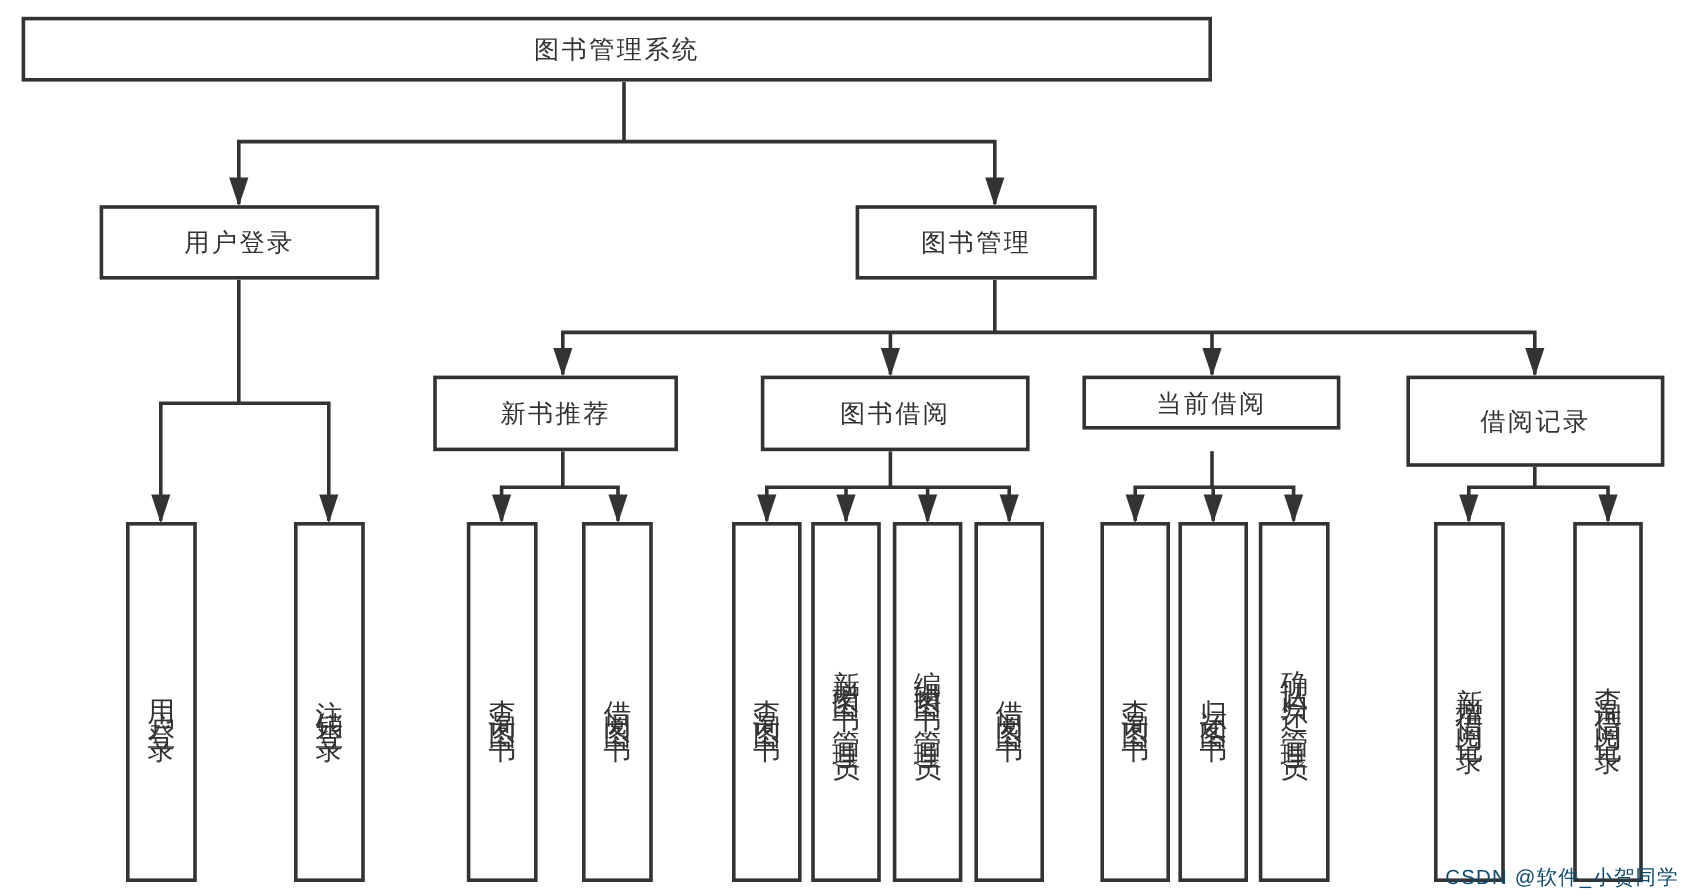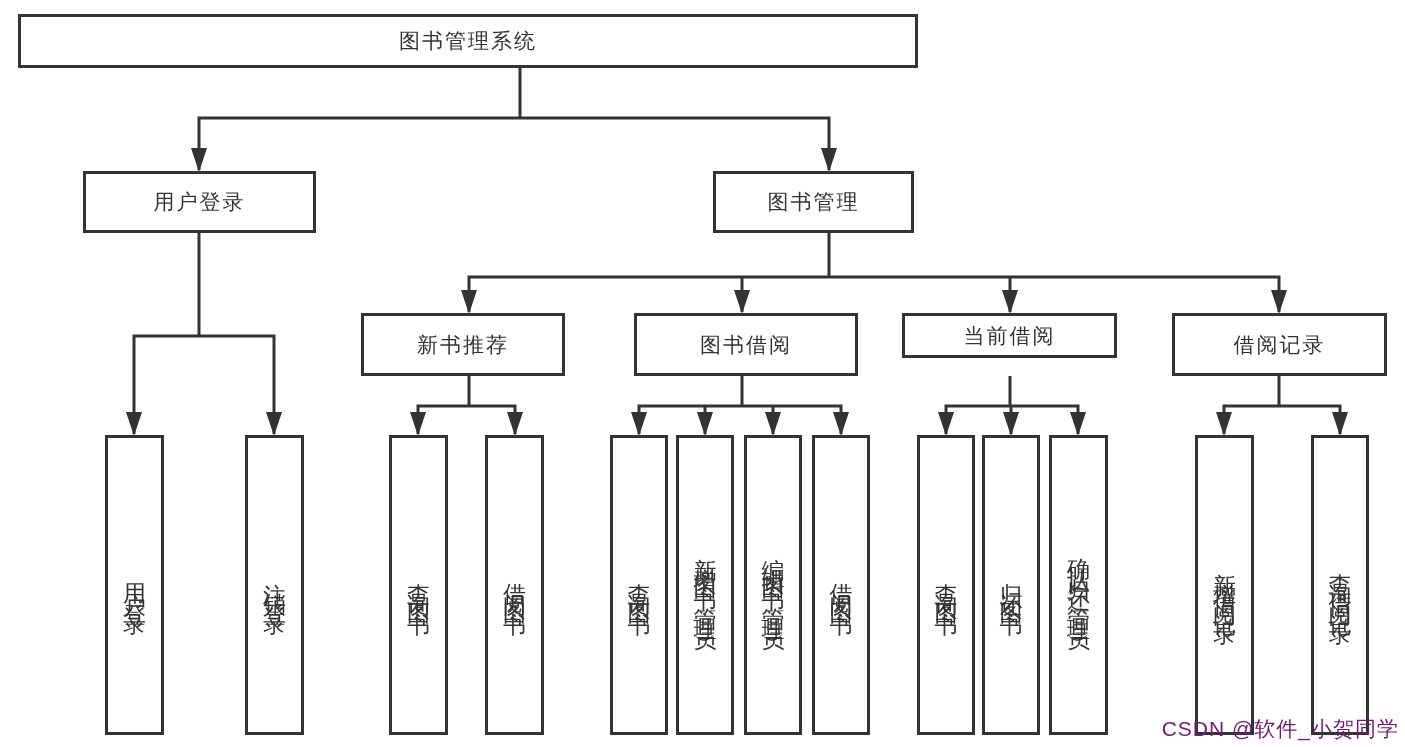--- a/index.html
+++ b/index.html
@@ -12,47 +12,47 @@
     position:absolute; box-sizing:border-box; border:3px solid #333333;
     background:#ffffff; color:#333333;
     display:flex; align-items:center; justify-content:center;
   }
   .hlabel { font-size:21px; letter-spacing:2px; white-space:nowrap; }
   .leaf span {
     writing-mode:vertical-rl; text-orientation:mixed;
     font-size:23px; letter-spacing:10px; line-height:1;
   }
   
-  .p-root { left:18px;  top:14px;  width:900px; height:54px; }
+  .p-root { left:18px;  top:14px;  width:992px; height:54px; }
   
   .p-l2a  { left:83px;  top:171px; width:233px;  height:62px; }
   .p-l2b  { left:713px; top:171px; width:201px;  height:62px; }
   
   .p-l3a  { left:361px;  top:313px; width:204px; height:63px; }
   .p-l3b  { left:634px;  top:313px; width:224px; height:63px; }
   .p-l3c  { left:902px;  top:313px; width:215px; height:45px; }
-  .p-l3d  { left:1172px; top:313px; width:215px; height:63px; }
+  .p-l3d  { left:1172px; top:313px; width:215px; height:76px; }
   
   .leaf { top:435px; height:300px; }
   .p-f1  { left:105px;  width:59px; }
   .p-f2  { left:245px;  width:59px; }
   .p-f3  { left:389px;  width:59px; }
   .p-f4  { left:485px;  width:59px; }
   .p-f5  { left:610px;  width:58px; }
   .p-f6  { left:676px;  width:58px; }
   .p-f7  { left:744px;  width:58px; }
   .p-f8  { left:812px;  width:58px; }
   .p-f9  { left:917px;  width:58px; }
   .p-f10 { left:982px;  width:58px; }
   .p-f11 { left:1049px; width:59px; }
   .p-f12 { left:1195px; width:59px; }
   .p-f13 { left:1311px; width:58px; }
   .watermark {
     position:absolute; right:6px; bottom:4px;
-    font-size:21px; color:#701a75; letter-spacing:1px; white-space:nowrap;
+    font-size:17px; color:#0c4a6e; letter-spacing:1px; white-space:nowrap;
   }
 </style>
 </head>
 <body>
 
 <div class="stage">
 
   <svg class="connectors" viewBox="0 0 1405 747" xmlns="http://www.w3.org/2000/svg">
     <g stroke="#333333" stroke-width="3" fill="none">
 

